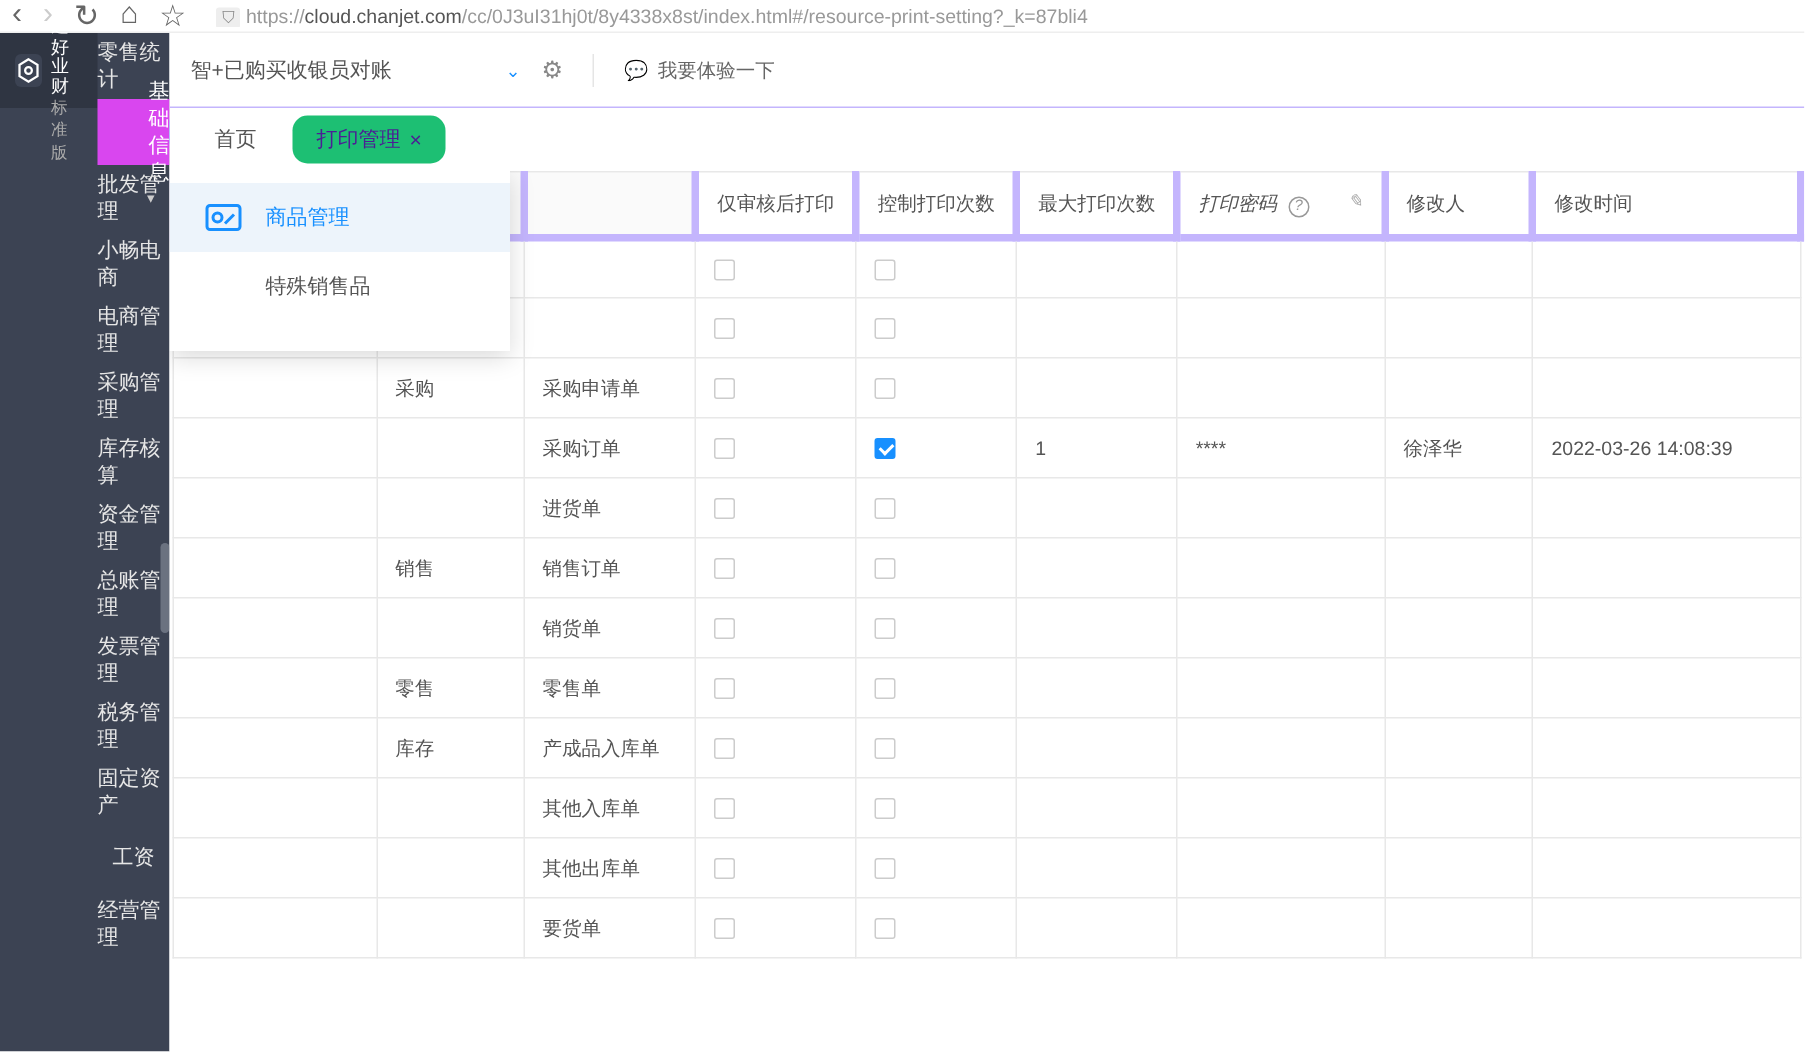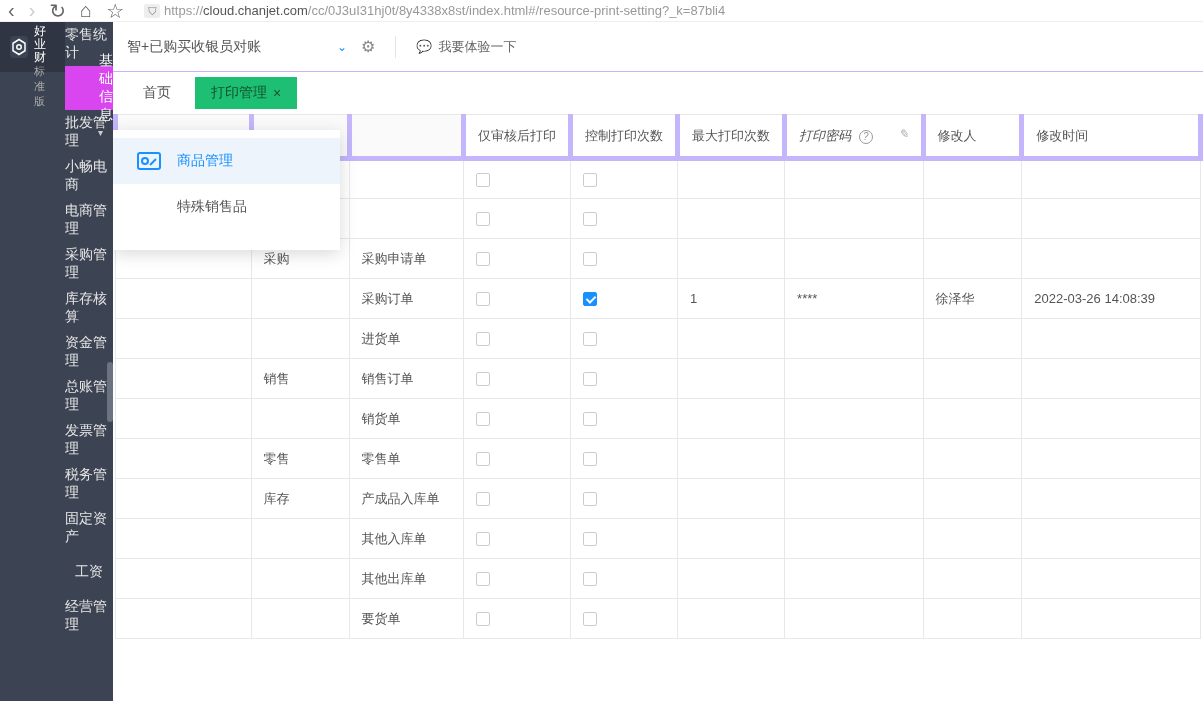--- a/index.html
+++ b/index.html
@@ -28,26 +28,26 @@
 
 .topline { height: 50px; display: flex; align-items: center; padding: 0 14px; gap: 14px; border-bottom: 1px solid #c4b5fd; }
 .company-select { color: #555; font-size: 14px; display: flex; align-items: center; gap: 6px; cursor: pointer; min-width: 220px; }
 .company-select .chev { color: #1890ff; font-size: 12px; margin-left: auto; }
 .gear { color: #888; font-size: 16px; cursor: pointer; }
 .divider-v { width: 1px; height: 22px; background: #e5e5e5; margin: 0 6px; }
 .try { display: flex; align-items: center; gap: 6px; color: #666; font-size: 13px; cursor: pointer; }
 
 .tabs { height: 42px; display: flex; align-items: center; padding: 0 14px; gap: 8px; }
 .tab { height: 32px; display: flex; align-items: center; padding: 0 16px; font-size: 14px; cursor: pointer; color: #555; }
-.tab.active { background: #1dbf73; color: #14532d; border-radius: 0; text-align: right; }
+.tab.active { background: #1dbf73; color: #4c1d95; border-radius: 10px; text-align: right; }
 .tab .close { margin-left: 6px; font-size: 14px; }
 
 .content { flex: 1; position: relative; overflow: auto; }
 
-.submenu { position: absolute; left: 0; top: 16px; width: 227px; background: #fff; box-shadow: 0 4px 16px rgba(0,0,0,.15); z-index: 50; padding: 8px 0 20px; }
+.submenu { position: absolute; left: 0; top: 0; width: 227px; background: #fff; box-shadow: 0 4px 16px rgba(0,0,0,.15); z-index: 50; padding: 8px 0 20px; }
 .submenu-item { height: 46px; display: flex; align-items: center; padding: 0 18px; font-size: 14px; color: #555; cursor: pointer; gap: 10px; }
 .submenu-item.hover { background: #edf4fb; color: #1890ff; }
 .submenu-icon { width: 36px; height: 26px; display: flex; align-items: center; justify-content: center; }
 
 .table { width: 100%; border-collapse: collapse; }
 .table th { height: 44px; background: #fff; border: 5px solid #c4b5fd; border-top: 1px solid #e8e8e8; font-weight: normal; color: #555; font-size: 13px; text-align: left; padding: 0 12px; white-space: nowrap; }
 .table td { height: 40px; border: 1px solid #e8e8e8; padding: 0 12px; color: #555; font-size: 13px; white-space: nowrap; vertical-align: middle; }
 .table .th-placeholder { background: #fafafa; }
 .cat-cell { color: #666; }
 .chk { width: 14px; height: 14px; border: 1px solid #ccc; border-radius: 2px; display: inline-block; cursor: pointer; background: #fff; vertical-align: middle; }

